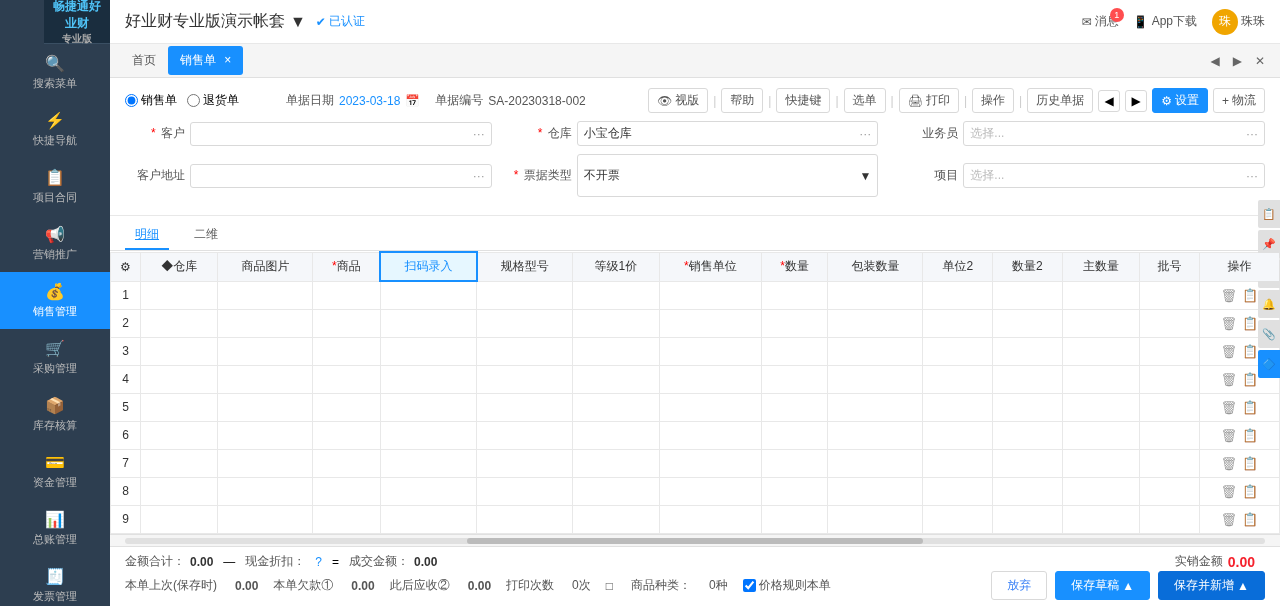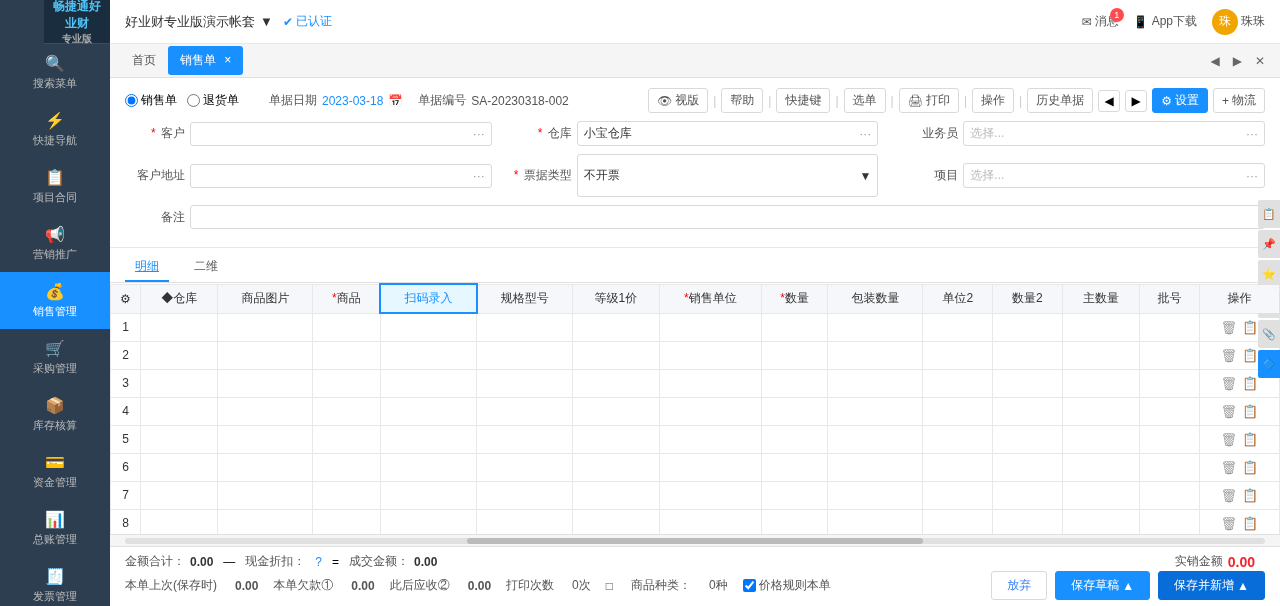--- a/index.html
+++ b/index.html
@@ -14,40 +14,40 @@
     .sidebar-item .icon { font-size: 16px; margin-bottom: 3px; }
     .sidebar-item .label { font-size: 11px; text-align: center; }
 
     
     .main { flex: 1; display: flex; flex-direction: column; height: 606px; overflow: hidden; }
 
     
     .topbar { background: #fff; height: 44px; display: flex; align-items: center; padding: 0 15px; border-bottom: 1px solid #e8e8e8; justify-content: space-between; flex-shrink: 0; }
     .topbar-left { display: flex; align-items: center; gap: 10px; }
     .company-select { display: flex; align-items: center; gap: 5px; color: #333; cursor: pointer; }
-    .company-select span { font-size: 13px; }
+    .company-select span { font-size: 16px; }
     .verified-badge { display: flex; align-items: center; gap: 3px; color: #1890ff; font-size: 12px; }
     .topbar-right { display: flex; align-items: center; gap: 15px; }
     .topbar-btn { display: flex; align-items: center; gap: 3px; cursor: pointer; color: #555; position: relative; }
     .badge { background: #ff4d4f; color: #fff; border-radius: 50%; width: 14px; height: 14px; font-size: 9px; display: flex; align-items: center; justify-content: center; position: absolute; top: -5px; right: -5px; }
     .avatar { width: 26px; height: 26px; border-radius: 50%; background: #f0a500; display: flex; align-items: center; justify-content: center; color: #fff; font-size: 11px; }
 
     
     .tabbar { background: #f5f5f5; height: 34px; display: flex; align-items: center; padding: 0 10px; border-bottom: 1px solid #e0e0e0; flex-shrink: 0; }
     .tab-item { padding: 6px 12px; cursor: pointer; color: #555; border-radius: 3px 3px 0 0; }
     .tab-item.active { background: #1890ff; color: #fff; border-radius: 3px; }
     .tab-nav { display: flex; align-items: center; gap: 3px; margin-left: auto; color: #666; }
     .tab-nav span { cursor: pointer; padding: 2px 5px; }
 
     
     .form-area { background: #fff; padding: 10px 15px; border-bottom: 1px solid #e8e8e8; flex-shrink: 0; }
     .form-row { display: flex; align-items: center; margin-bottom: 8px; gap: 10px; }
     .form-radio-group { display: flex; align-items: center; gap: 10px; }
     .form-radio { display: flex; align-items: center; gap: 3px; cursor: pointer; }
-    .form-meta { display: flex; align-items: center; gap: 15px; margin-left: 20px; color: #555; }
+    .form-meta { display: flex; align-items: center; gap: 15px; margin-left: 37px; color: #555; }
     .meta-item { display: flex; align-items: center; gap: 5px; }
     .form-toolbar { display: flex; align-items: center; gap: 5px; margin-left: auto; }
     .toolbar-btn { padding: 3px 8px; border: 1px solid #d9d9d9; border-radius: 3px; cursor: pointer; color: #555; background: #fff; font-size: 11px; display: flex; align-items: center; gap: 3px; }
     .toolbar-btn.primary { background: #1890ff; color: #fff; border-color: #1890ff; }
     .toolbar-btn-icon { display: flex; align-items: center; justify-content: center; width: 22px; height: 22px; border: 1px solid #d9d9d9; border-radius: 3px; cursor: pointer; }
 
     
     .field-row { display: flex; align-items: center; margin-bottom: 8px; }
     .field-group { display: flex; align-items: center; flex: 1; }
     .field-label { color: #555; min-width: 60px; text-align: right; margin-right: 5px; }
@@ -316,24 +316,20 @@
       </div>
       <div class="field-group" style="margin-left:20px; flex:1;">
         <span class="field-label">项目</span>
         <div class="field-input" style="min-width:200px;">
           <span class="input-placeholder">选择...</span>
           <span class="more">···</span>
         </div>
       </div>
     </div>
 
-    <div class="field-row">
-      <span class="field-label">备注</span>
-      <div class="field-input" style="min-width:300px;"></div>
-    </div>
   </div>
 
   <div class="table-area">
     <div class="table-tabs">
       <div class="table-tab active">
         <span>明细</span>
       </div>
       <div class="table-tab">
         <span>二维</span>
       </div>

